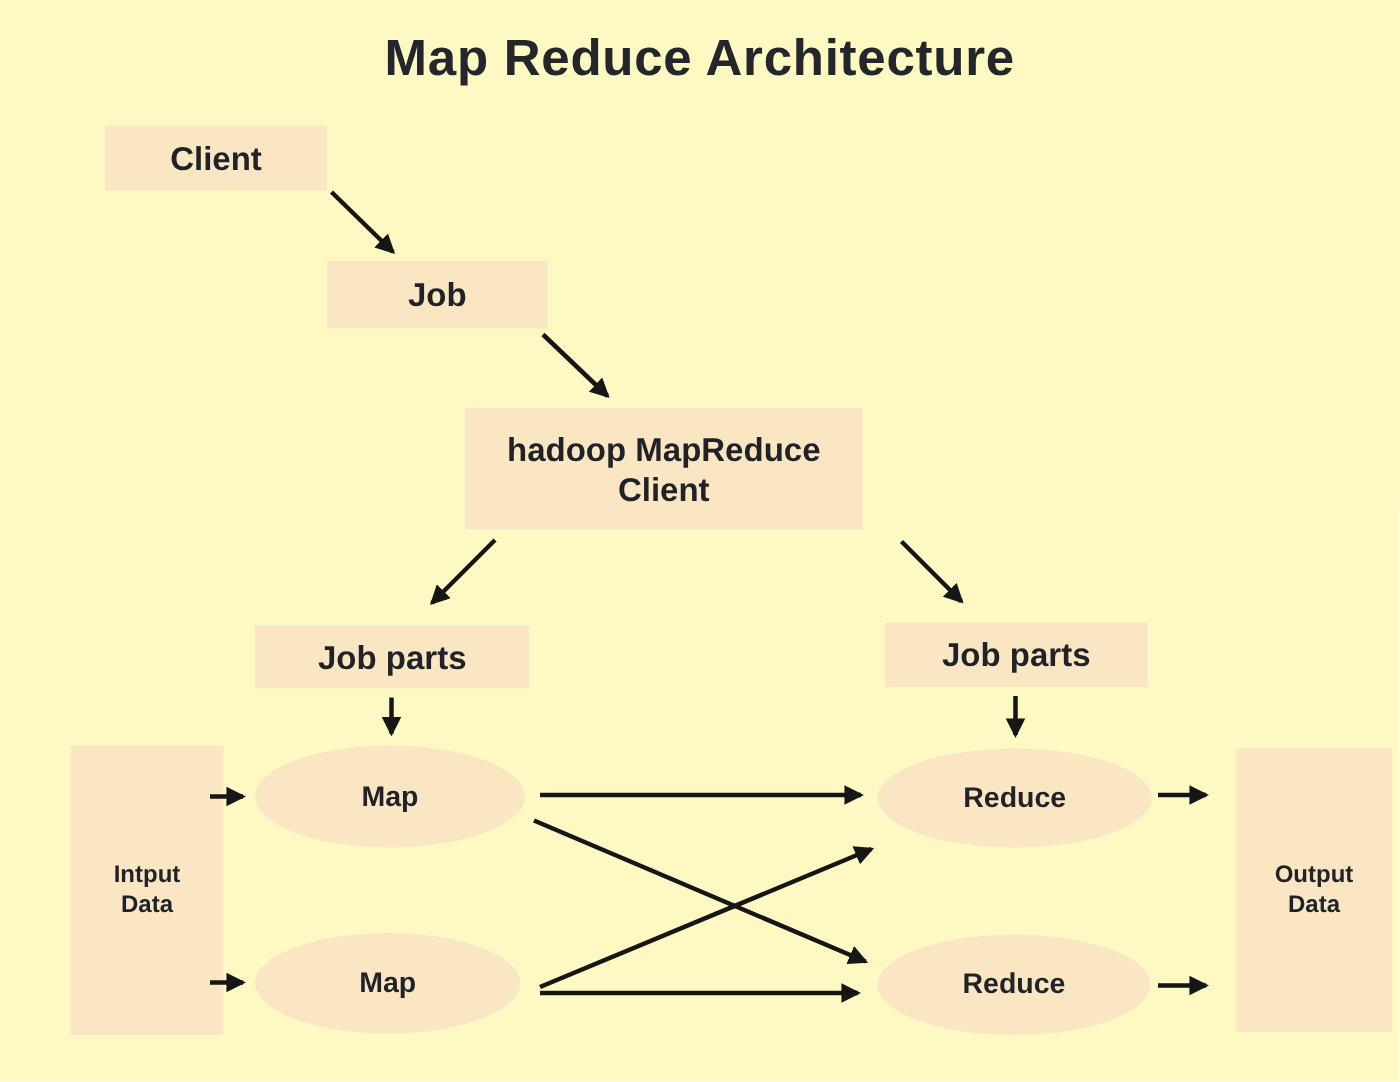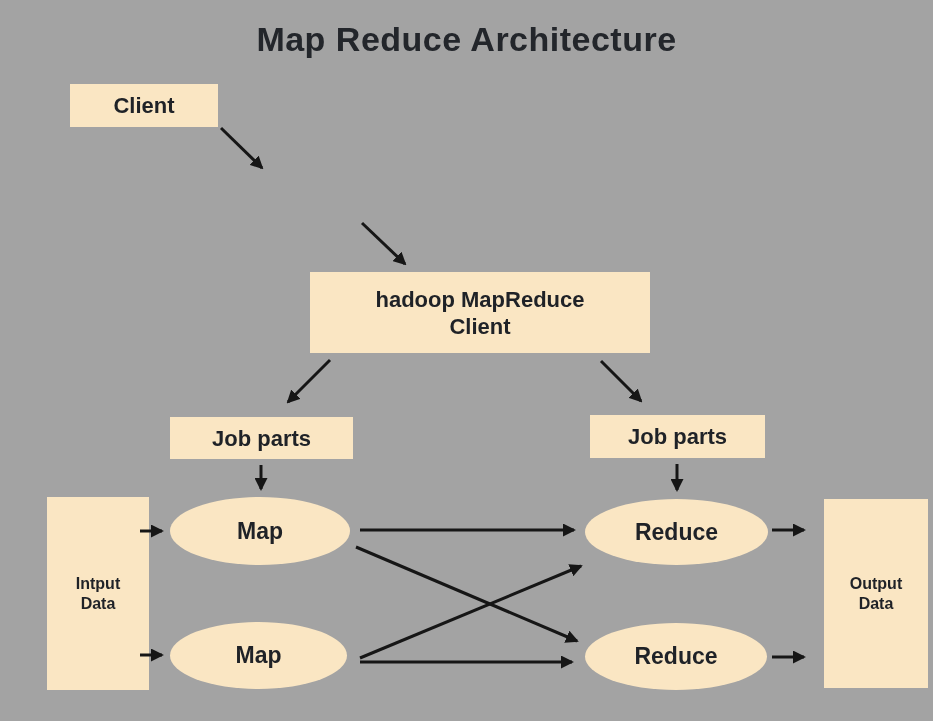--- a/index.html
+++ b/index.html
@@ -5,21 +5,21 @@
   html, body {
     margin: 0;
     padding: 0;
     background: #ffffff;
     font-family: "Liberation Sans", sans-serif;
   }
   .stage {
     position: relative;
     width: 933px;
     height: 721px;
-    background: #a3a3a3;
+    background: #fef9c3;
     overflow: hidden;
   }
   .diagram-title {
     position: absolute;
     left: 0;
     top: 20px;
     width: 933px;
     text-align: center;
     font-size: 34px;
     font-weight: 600;
@@ -33,42 +33,45 @@
     flex-direction: column;
     align-items: center;
     justify-content: center;
     color: #1f2227;
     font-weight: 700;
     text-align: center;
   }
   .node.rect { border-radius: 0; }
   .node.ellipse { border-radius: 50%; }
   .label-lg { font-size: 22px; line-height: 27px; }
-  .label-xl { font-size: 23px; line-height: 27px; }
+  .label-xl { font-size: 19px; line-height: 27px; }
   .label-sm { font-size: 16px; line-height: 20px; margin-left: 12px; }
   .edges {
     position: absolute;
     left: 0;
     top: 0;
     pointer-events: none;
   }
 </style>
 </head>
 <body>
 
 <div class="stage">
 
   <div class="diagram-title">Map Reduce Architecture</div>
 
   <div class="node rect label-lg" style="left:70px; top:84px; width:148px; height:43px;">
     <span>Client</span>
   </div>
 
+  <div class="node rect label-lg" style="left:218px; top:174px; width:147px; height:45px;">
+    <span>Job</span>
+  </div>
 
-  <div class="node rect label-lg" style="left:310px; top:272px; width:340px; height:81px;">
+  <div class="node rect label-lg" style="left:310px; top:272px; width:265px; height:81px;">
     <span>hadoop MapReduce</span>
     <span>Client</span>
   </div>
 
   <div class="node rect label-lg" style="left:170px; top:417px; width:183px; height:42px;">
     <span>Job parts</span>
   </div>
 
   <div class="node rect label-lg" style="left:590px; top:415px; width:175px; height:43px;">
     <span>Job parts</span>

